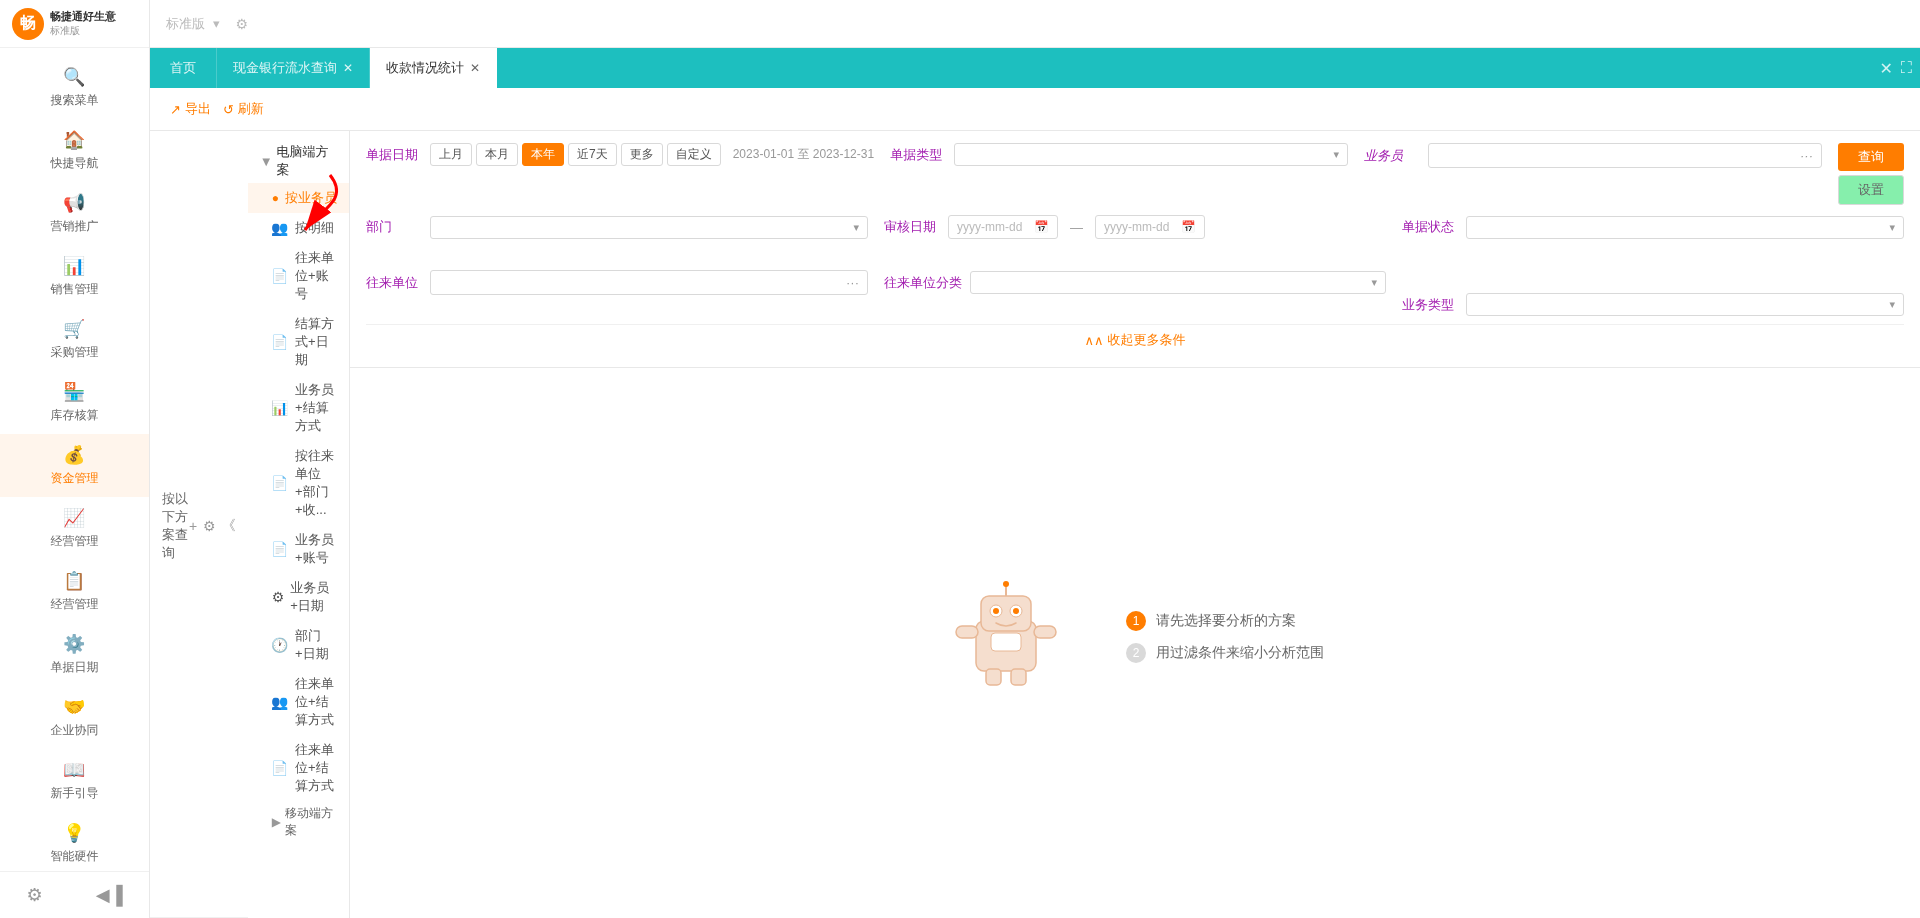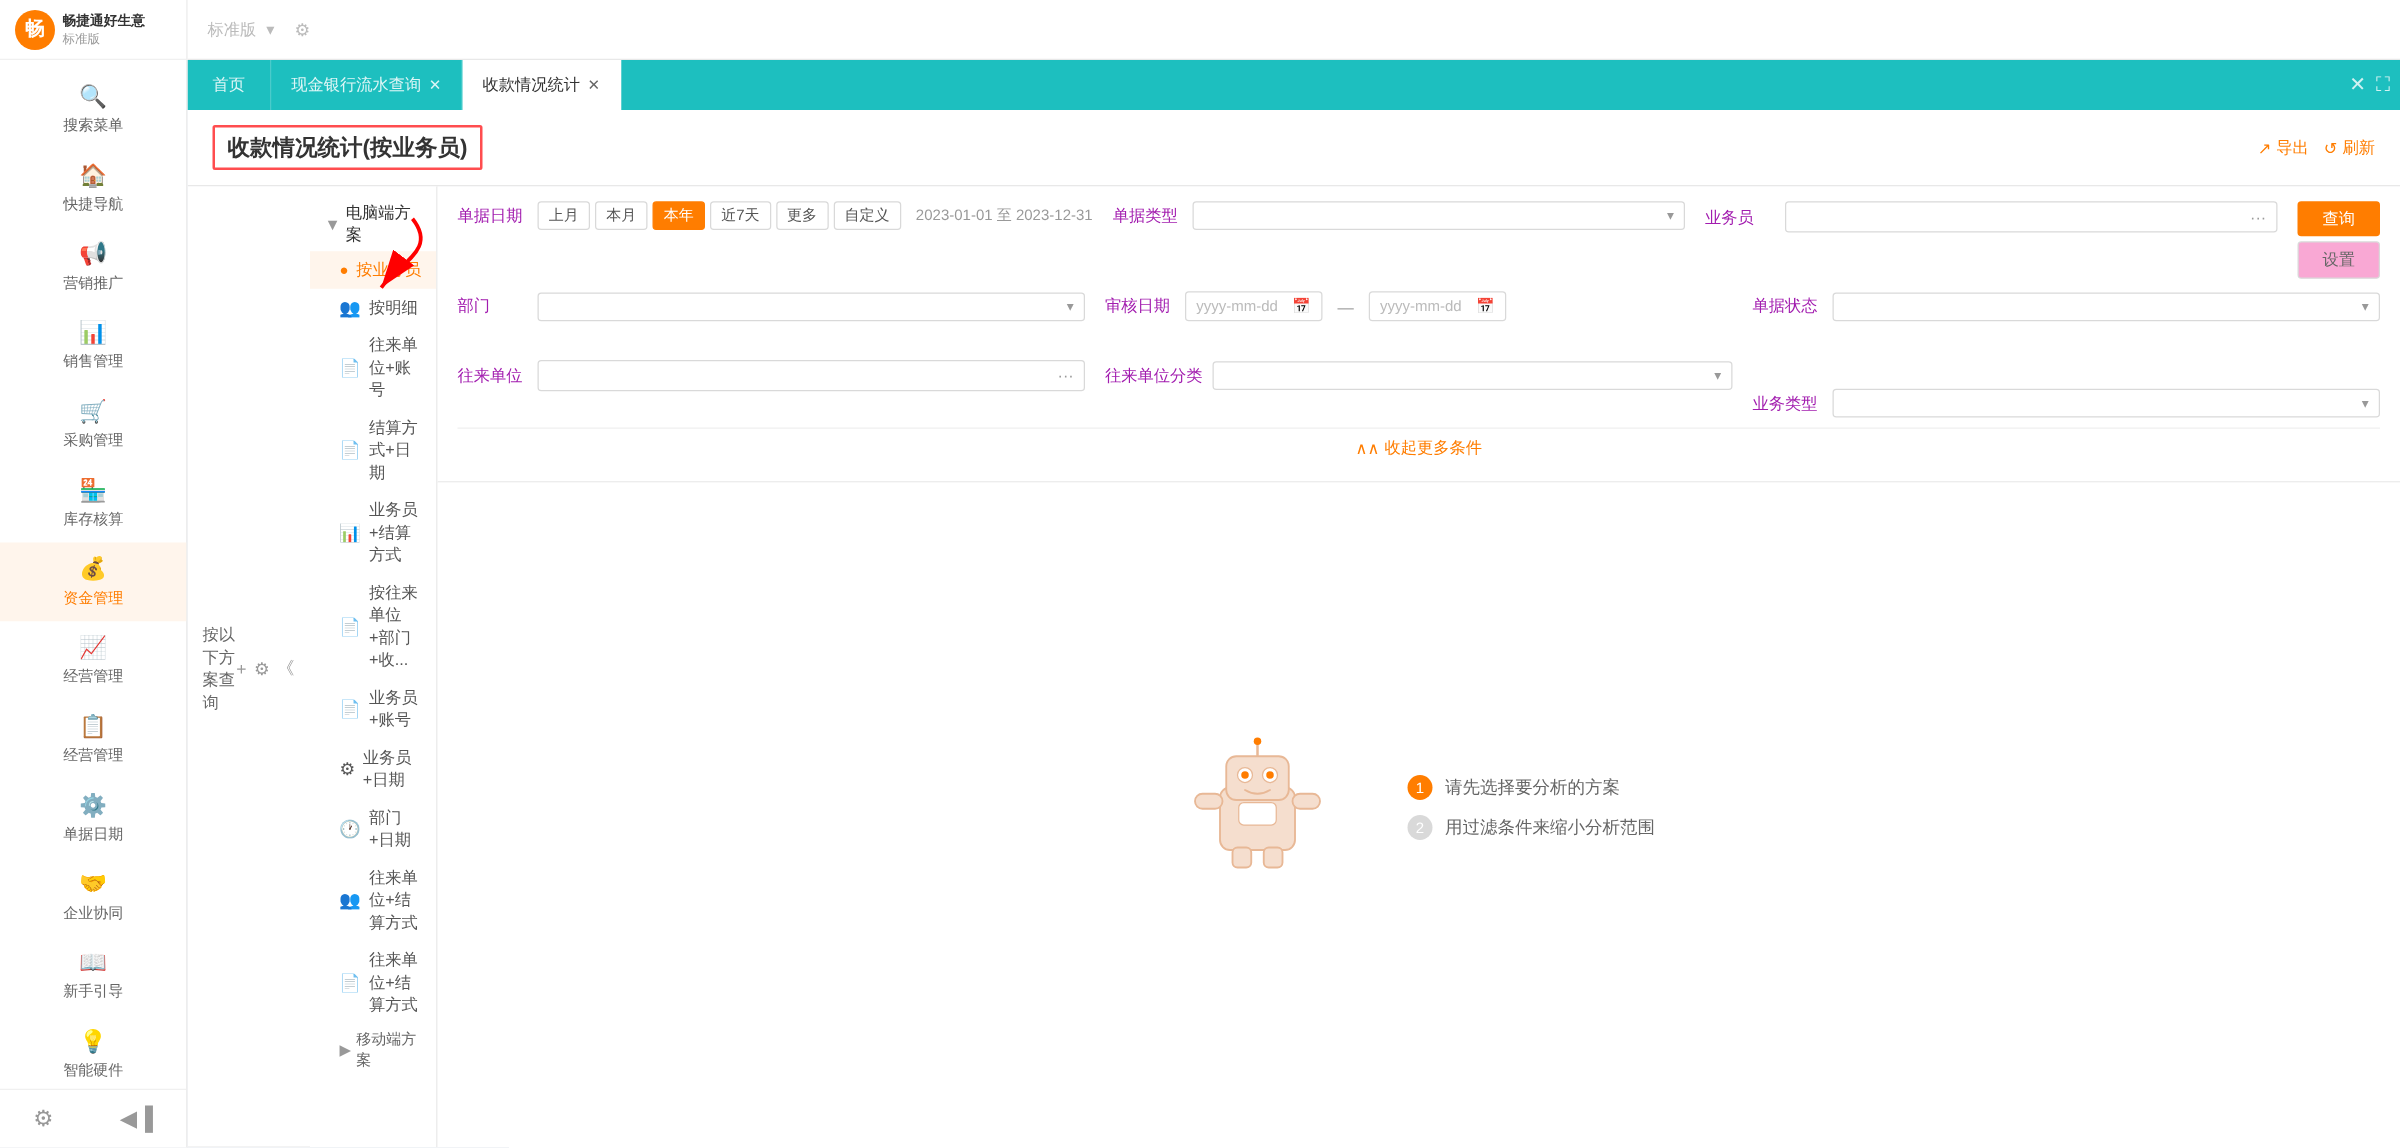--- a/index.html
+++ b/index.html
@@ -78,21 +78,21 @@
     .date-range { font-size: 12px; color: #999; margin-left: 4px; }
     .filter-select { display: flex; align-items: center; border: 1px solid #d9d9d9; border-radius: 3px; padding: 4px 8px; background: #fff; cursor: pointer; min-width: 140px; justify-content: space-between; }
     .filter-select-label { font-size: 13px; color: #666; }
     .filter-select-arrow { color: #999; font-size: 11px; }
     .filter-divider { color: #999; margin: 0 4px; }
     .filter-date-input { border: 1px solid #d9d9d9; border-radius: 3px; padding: 4px 8px; background: #fff; min-width: 110px; font-size: 12px; color: #bbb; display: flex; align-items: center; justify-content: space-between; }
     .filter-date-icon { color: #bbb; font-size: 12px; }
 
     .filter-actions { display: flex; flex-direction: column; gap: 4px; margin-left: auto; }
     .btn-query { background: #ff7d00; color: white; border: none; padding: 5px 20px; border-radius: 3px; cursor: pointer; font-size: 13px; }
-    .btn-settings { background: #f9a8d4; color: #666; border: 1px solid #d9d9d9; padding: 5px 16px; border-radius: 3px; cursor: pointer; font-size: 13px; }
+    .btn-settings { background: #86efac; color: #666; border: 1px solid #d9d9d9; padding: 5px 16px; border-radius: 3px; cursor: pointer; font-size: 13px; }
 
     .collapse-more { display: flex; align-items: center; justify-content: center; padding: 6px; color: #ff7d00; cursor: pointer; font-size: 13px; border-top: 1px solid #f0f0f0; margin-top: 8px; }
     .collapse-more-icon { margin-right: 4px; }
 
     
     .empty-state { flex: 1; display: flex; flex-direction: column; align-items: center; justify-content: center; background: #fff; margin: 0; }
     .empty-robot { width: 120px; height: 120px; display: flex; align-items: center; justify-content: center; margin-bottom: 24px; }
     .empty-robot svg { width: 100%; height: 100%; }
     .empty-steps { text-align: left; }
     .empty-step { display: flex; align-items: center; margin-bottom: 12px; font-size: 14px; color: #666; }
@@ -195,23 +195,20 @@
     </div>
     <div class="tab-right-btns">
       <span class="tab-ctrl-btn">✕</span>
       <span class="tab-ctrl-btn">⛶</span>
     </div>
   </div>
 
   <div class="page-content">
 
     <div class="page-header">
-      <div class="page-title-box">
-        <span class="page-title">收款情况统计(按业务员)</span>
-      </div>
       <div class="page-header-actions">
         <button class="btn-export">
           <span>↗</span>
           <span>导出</span>
         </button>
         <button class="btn-refresh">
           <span>↺</span>
           <span>刷新</span>
         </button>
       </div>
@@ -301,21 +298,21 @@
               </div>
               <span class="date-range">2023-01-01 至 2023-12-31</span>
             </div>
             <div style="display:flex;align-items:center;gap:8px;flex:1;">
               <span class="filter-label">单据类型</span>
               <div class="filter-select" style="flex:1;">
                 <span class="filter-select-label"></span>
                 <span class="filter-select-arrow">▾</span>
               </div>
             </div>
-            <div style="display:flex;align-items:center;gap:8px;flex:1;">
+            <div style="display:flex;align-items:center;gap:8px;flex:1;font-style:italic;">
               <span class="filter-label">业务员</span>
               <div style="display:flex;align-items:center;flex:1;border:1px solid #d9d9d9;border-radius:3px;padding:4px 8px;background:#fff;">
                 <span style="flex:1;font-size:13px;color:#bbb;"></span>
                 <span style="color:#999;">···</span>
               </div>
             </div>
             <div class="filter-actions">
               <button class="btn-query">查询</button>
               <button class="btn-settings">设置</button>
             </div>

